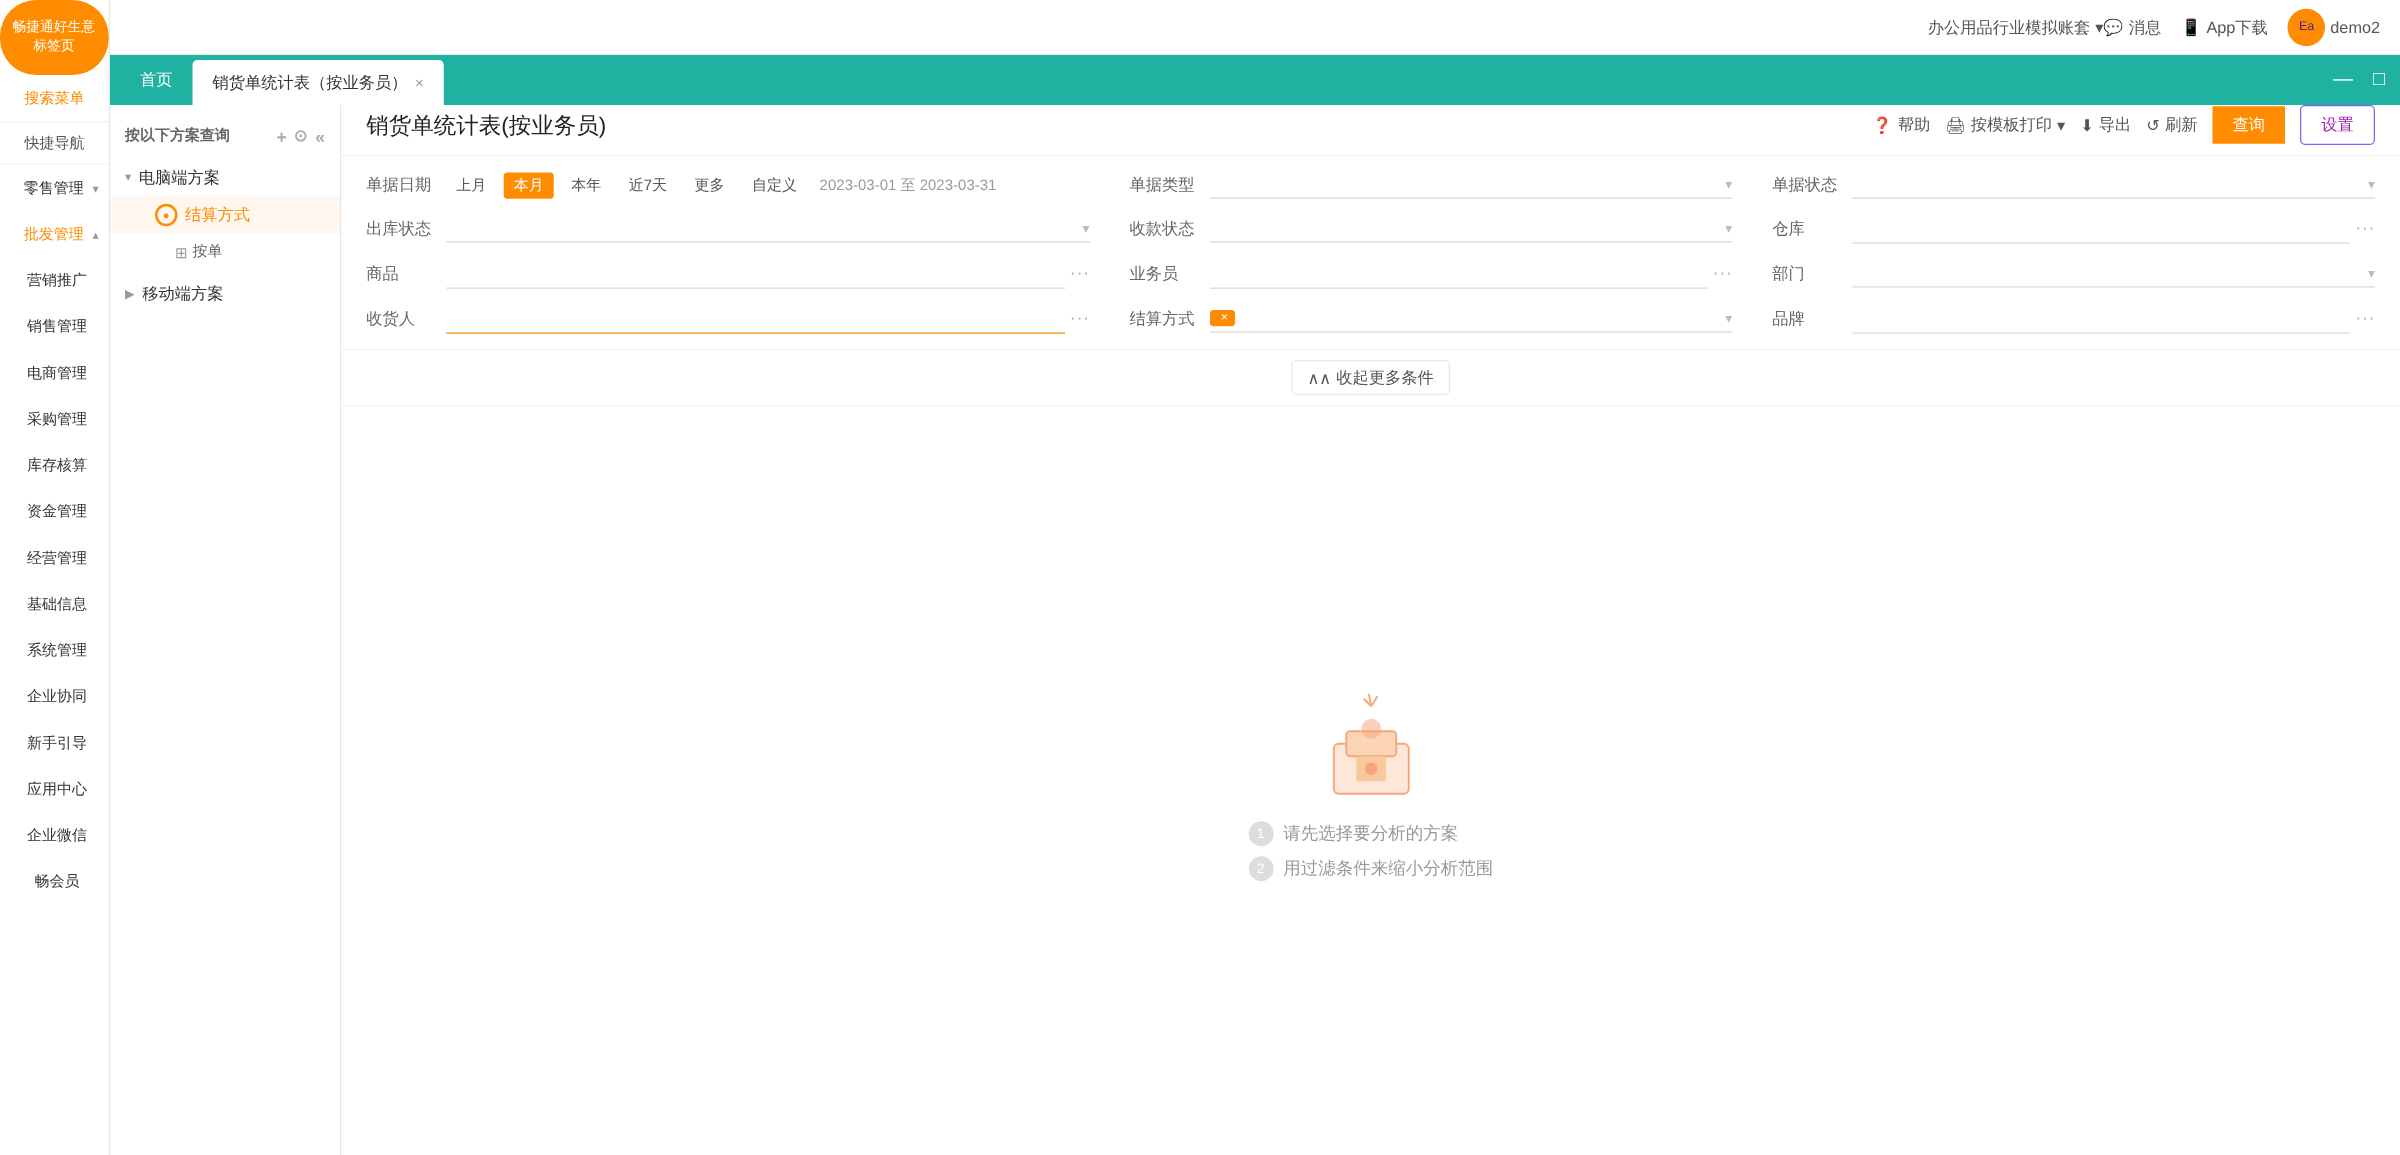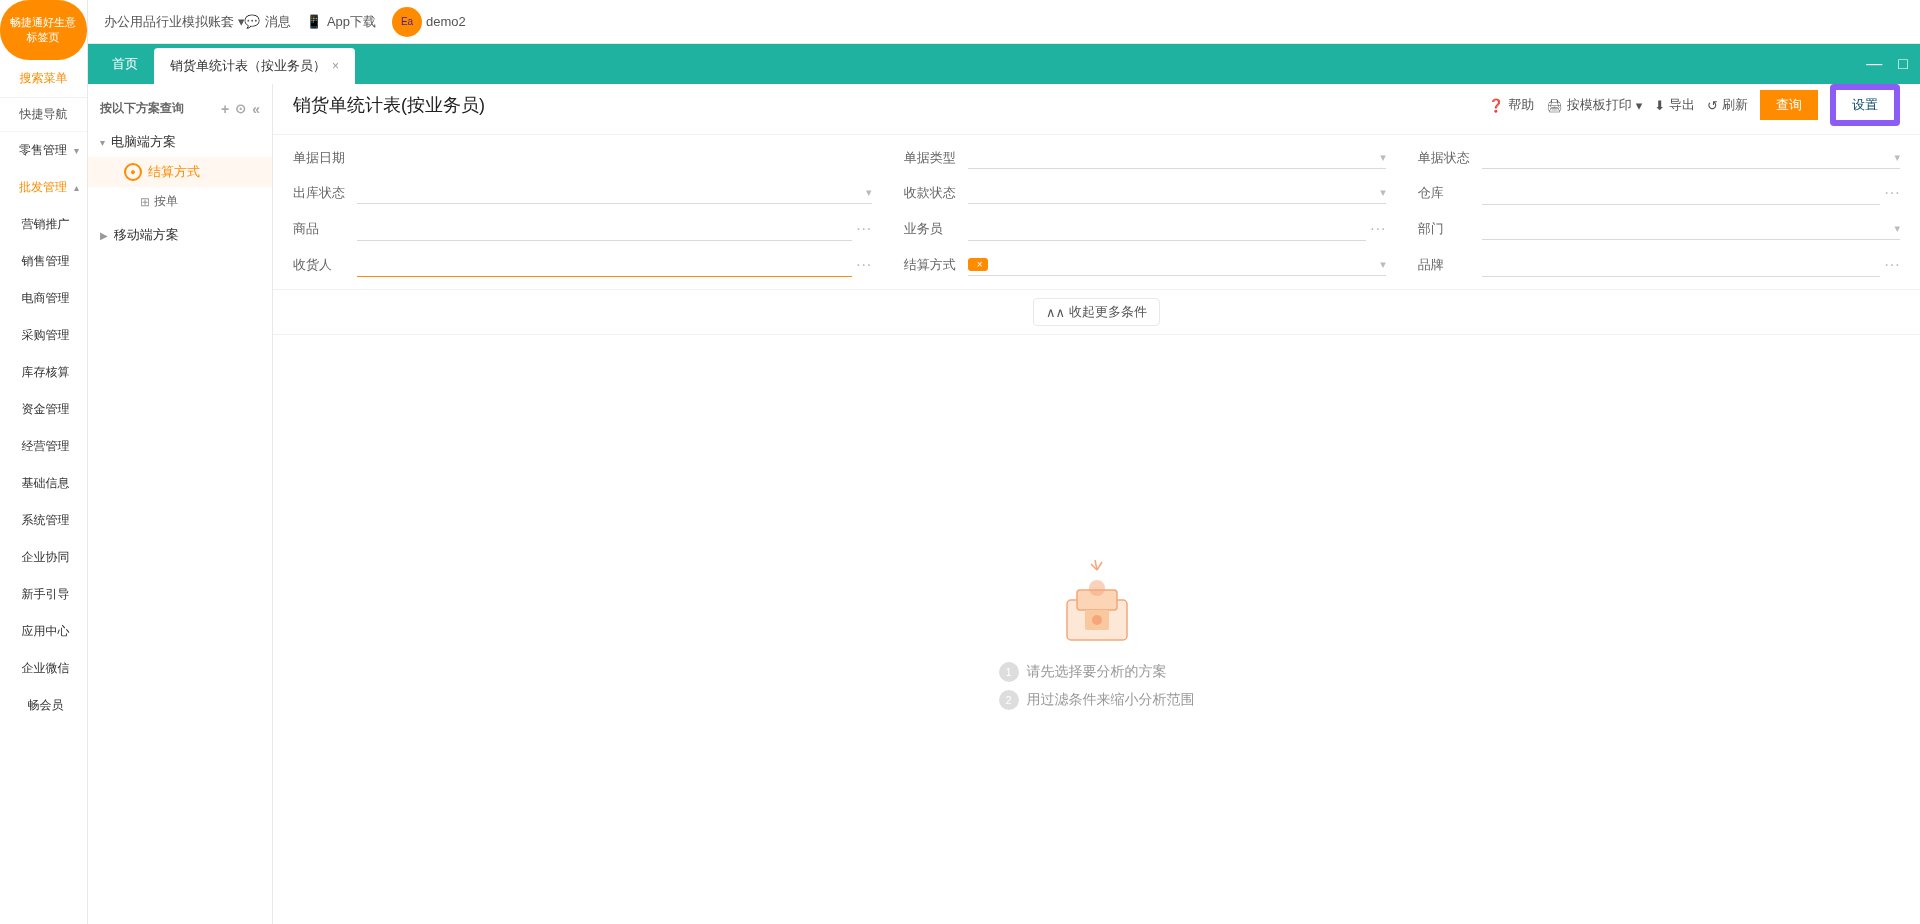--- a/index.html
+++ b/index.html
@@ -13,21 +13,21 @@
     .sidebar-nav-link { padding: 8px 6px; font-size: 12px; color: #555; text-align: center; cursor: pointer; border-bottom: 1px solid #f5f5f5; }
     .sidebar-section { padding: 10px 6px; font-size: 12px; color: #333; text-align: center; cursor: pointer; display: flex; align-items: center; justify-content: flex-end; padding-left: 12px; padding-right: 8px; }
     .sidebar-section-label { flex: 1; text-align: center; }
     .sidebar-section.active { color: #ff8c00; }
     .sidebar-section .arrow { font-size: 10px; color: #999; }
 
     
     .main { flex: 1; display: flex; flex-direction: column; height: 100%; overflow: hidden; }
 
     
-    .top-header { background: #fff; height: 44px; display: flex; align-items: center; justify-content: flex-start; padding: 0 16px; border-bottom: 1px solid #e8e8e8; }
+    .top-header { background: #fff; height: 44px; display: flex; align-items: center; justify-content: flex-end; padding: 0 16px; border-bottom: 1px solid #e8e8e8; }
     .top-header-left { display: flex; align-items: center; gap: 8px; font-size: 13px; color: #555; }
     .top-header-dropdown { display: flex; align-items: center; gap: 4px; cursor: pointer; }
     .top-header-right { display: flex; align-items: center; gap: 16px; font-size: 13px; color: #555; }
     .top-header-icon-item { display: flex; align-items: center; gap: 4px; cursor: pointer; }
 
     
     .tab-bar { background: #20b2a0; height: 40px; display: flex; align-items: center; padding: 0 8px; gap: 0; }
     .tab-item { padding: 0 16px; height: 40px; display: flex; align-items: center; font-size: 13px; cursor: pointer; gap: 6px; }
     .tab-item.home { color: #fff; background: transparent; }
     .tab-item.active { background: #fff; color: #333; border-radius: 4px 4px 0 0; margin-top: 4px; height: 36px; }
@@ -55,21 +55,21 @@
 
     
     .right-panel { flex: 1; padding: 0; overflow-y: auto; display: flex; flex-direction: column; }
 
     
     .page-header { background: #fff; padding: 0 20px 8px; display: flex; align-items: center; justify-content: space-between; border-bottom: 1px solid #f0f0f0; }
     .page-title { font-size: 18px; font-weight: 500; color: #222; }
     .page-actions { display: flex; align-items: center; gap: 12px; font-size: 13px; color: #555; }
     .page-action-btn { display: flex; align-items: center; gap: 4px; cursor: pointer; color: #555; }
     .btn-primary { background: #ff8c00; color: #fff; border: none; padding: 6px 16px; border-radius: 0; cursor: pointer; font-size: 13px; }
-    .btn-secondary { background: #fff; color: #0c4a6e; border: 6px solid #8b5cf6; padding: 6px 16px; border-radius: 4px; cursor: pointer; font-size: 13px; }
+    .btn-secondary { background: #fff; color: #a21caf; border: 1px solid #8b5cf6; padding: 6px 16px; border-radius: 4px; cursor: pointer; font-size: 13px; }
 
     
     .filter-section { background: #fff; padding: 12px 20px; border-bottom: 1px solid #f0f0f0; }
     .filter-row { display: flex; align-items: center; margin-bottom: 12px; gap: 0; }
     .filter-row:last-child { margin-bottom: 0; }
     .filter-item { display: flex; align-items: center; flex: 1; min-width: 0; }
     .filter-label { color: #666; font-size: 13px; white-space: nowrap; margin-right: 8px; min-width: 56px; }
     .filter-input { flex: 1; border: none; border-bottom: 1px solid #d9d9d9; padding: 4px 8px 4px 0; font-size: 13px; outline: none; color: #333; min-width: 0; background: transparent; }
     .filter-input.active { border-bottom-color: #ff8c00; }
     .filter-select { flex: 1; border: none; border-bottom: 1px solid #d9d9d9; padding: 4px 0; font-size: 13px; color: #333; background: transparent; outline: none; display: flex; align-items: center; justify-content: space-between; cursor: pointer; min-width: 0; }
@@ -259,20 +259,29 @@
           <button class="btn-primary">查询</button>
           <button class="btn-secondary">设置</button>
         </div>
       </div>
 
       <div class="filter-section">
 
         <div class="filter-row">
           <div class="filter-item" style="flex:1.2;">
             <span class="filter-label">单据日期</span>
+            <div class="date-filter">
+              <span class="date-filter-btn">上月</span>
+              <span class="date-filter-btn active">本月</span>
+              <span class="date-filter-btn">本年</span>
+              <span class="date-filter-btn">近7天</span>
+              <span class="date-filter-btn">更多</span>
+              <span class="date-filter-btn">自定义</span>
+              <span class="date-range">2023-03-01 至 2023-03-31</span>
+            </div>
           </div>
           <div class="filter-divider"></div>
           <div class="filter-item" style="flex:1;">
             <span class="filter-label">单据类型</span>
             <div class="filter-select">
               <span></span>
               <span class="filter-select-arrow">▾</span>
             </div>
           </div>
           <div class="filter-divider"></div>

